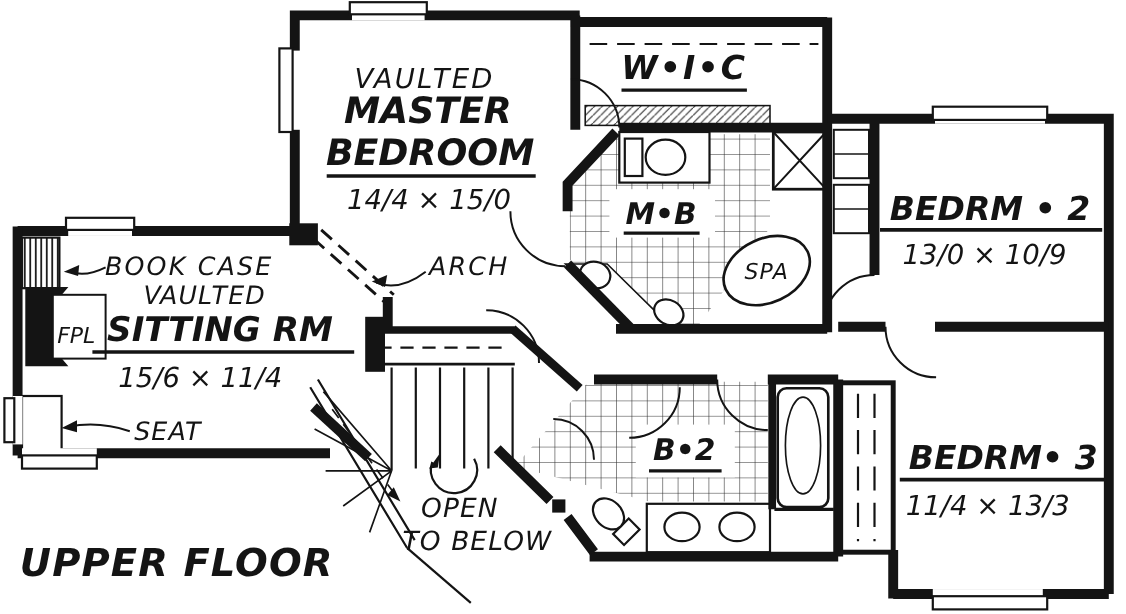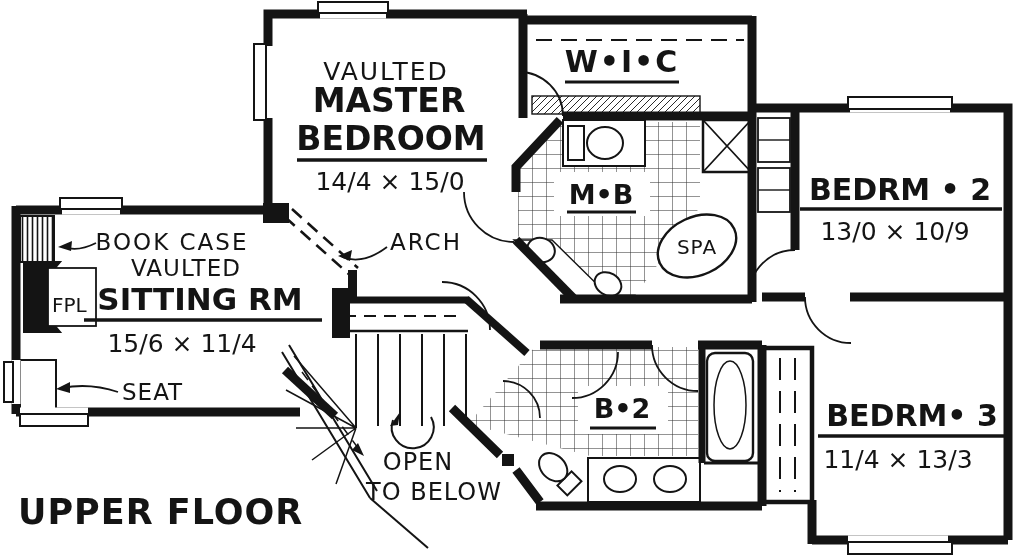--- a/index.html
+++ b/index.html
@@ -1,16 +1,16 @@
 <!DOCTYPE html>
 <html><head>
 <meta charset="utf-8">
 <style>
   html,body{margin:0;padding:0;background:#ffffff;}
-  .stage{position:relative;width:1024px;height:558px;background:#fff;overflow:hidden;}
+  .stage{position:relative;width:1024px;height:558px;background:#fff;overflow:hidden;font-style:italic;}
   svg{display:block;}
   text{font-family:"DejaVu Sans","Liberation Sans",sans-serif;fill:#141414;}
   .big{font-weight:700;}
   .dim{font-weight:400;}
   .lbl{font-weight:400;}
 </style>
 </head>
 <body>
 
 <div class="stage">

